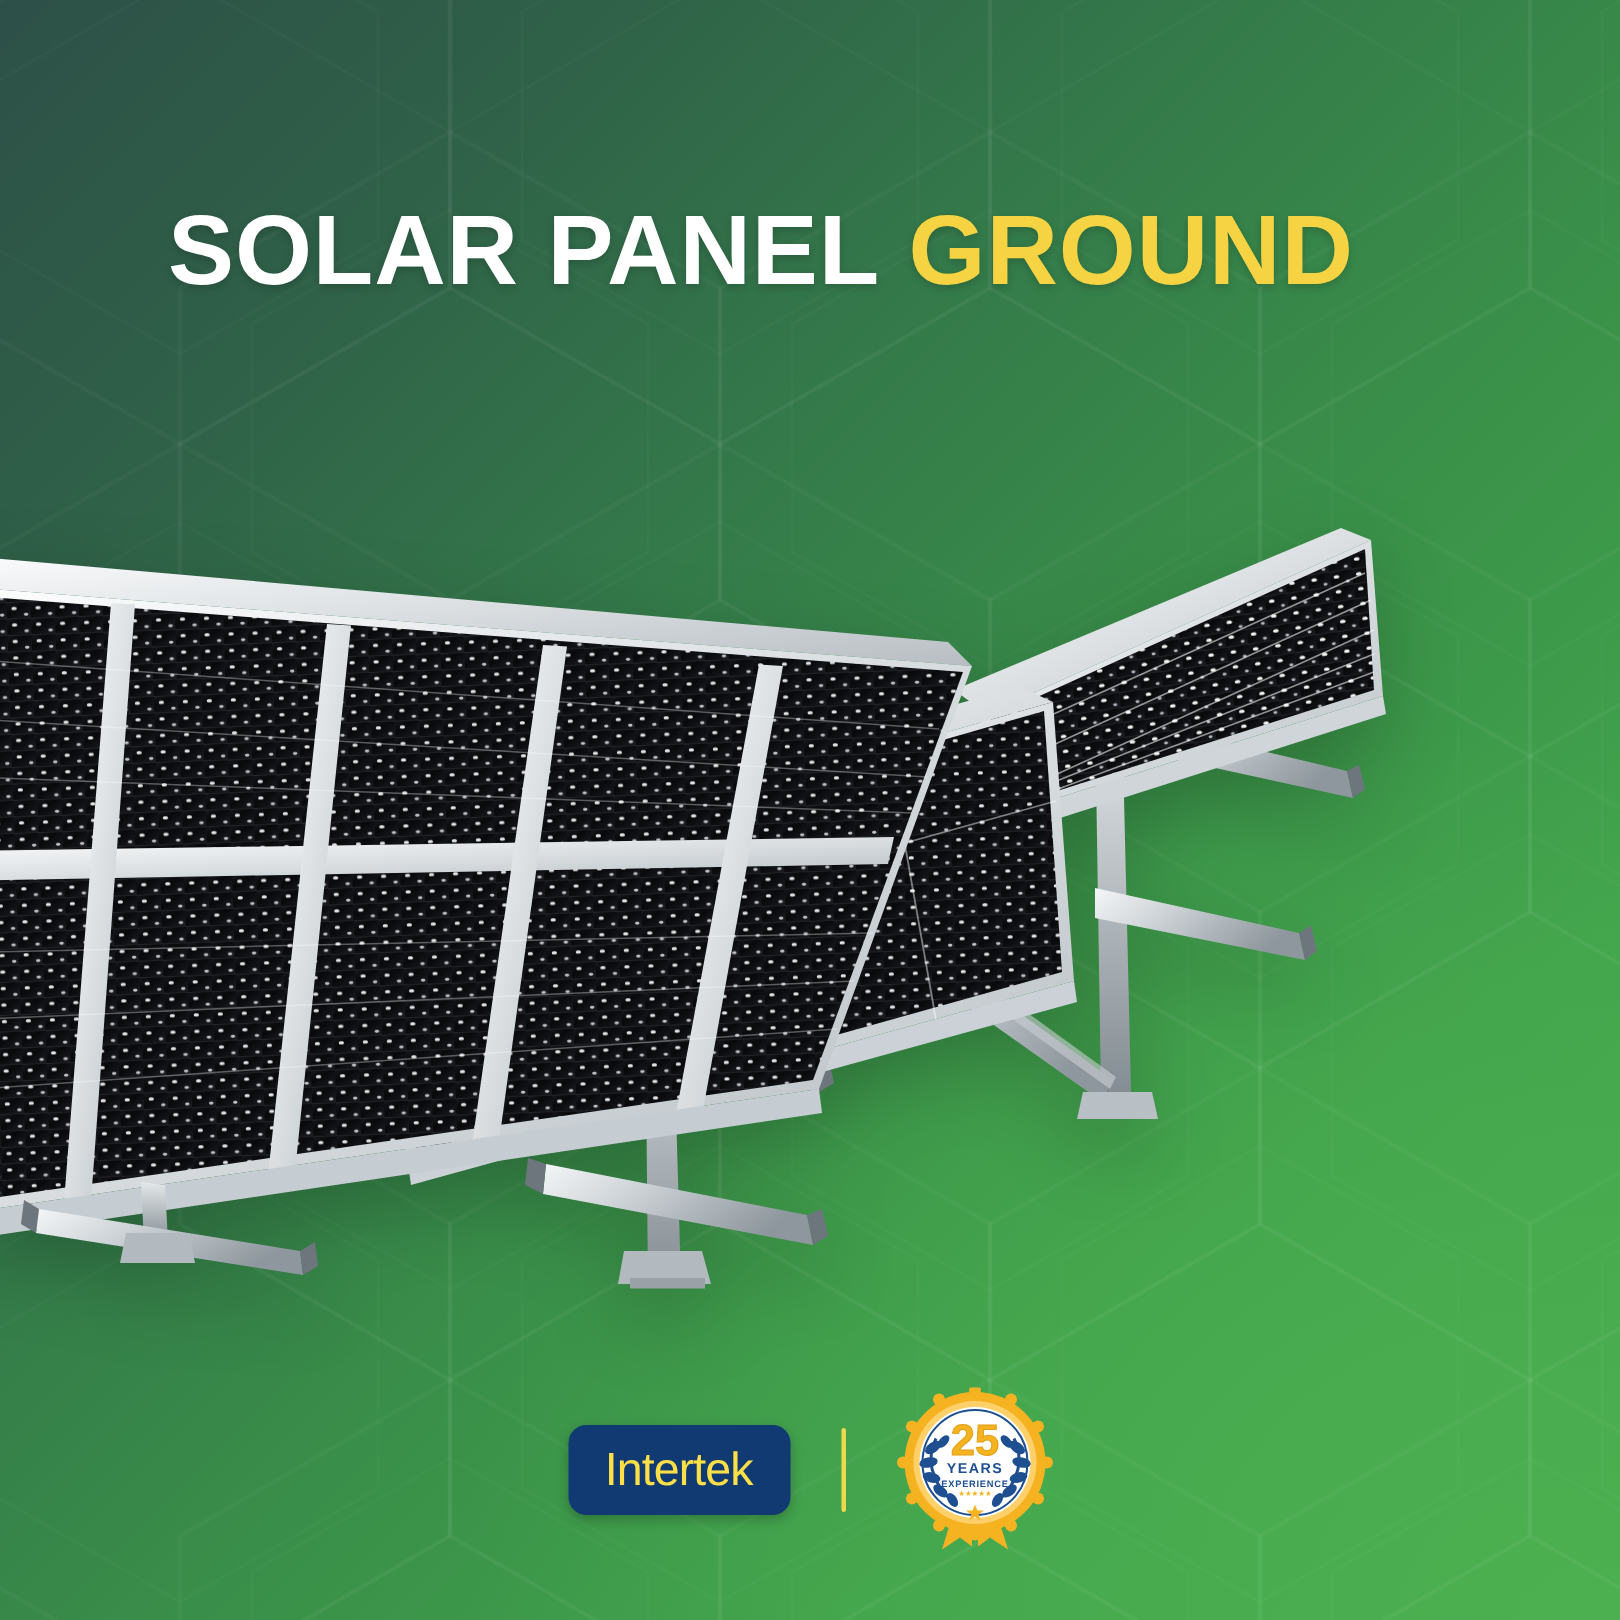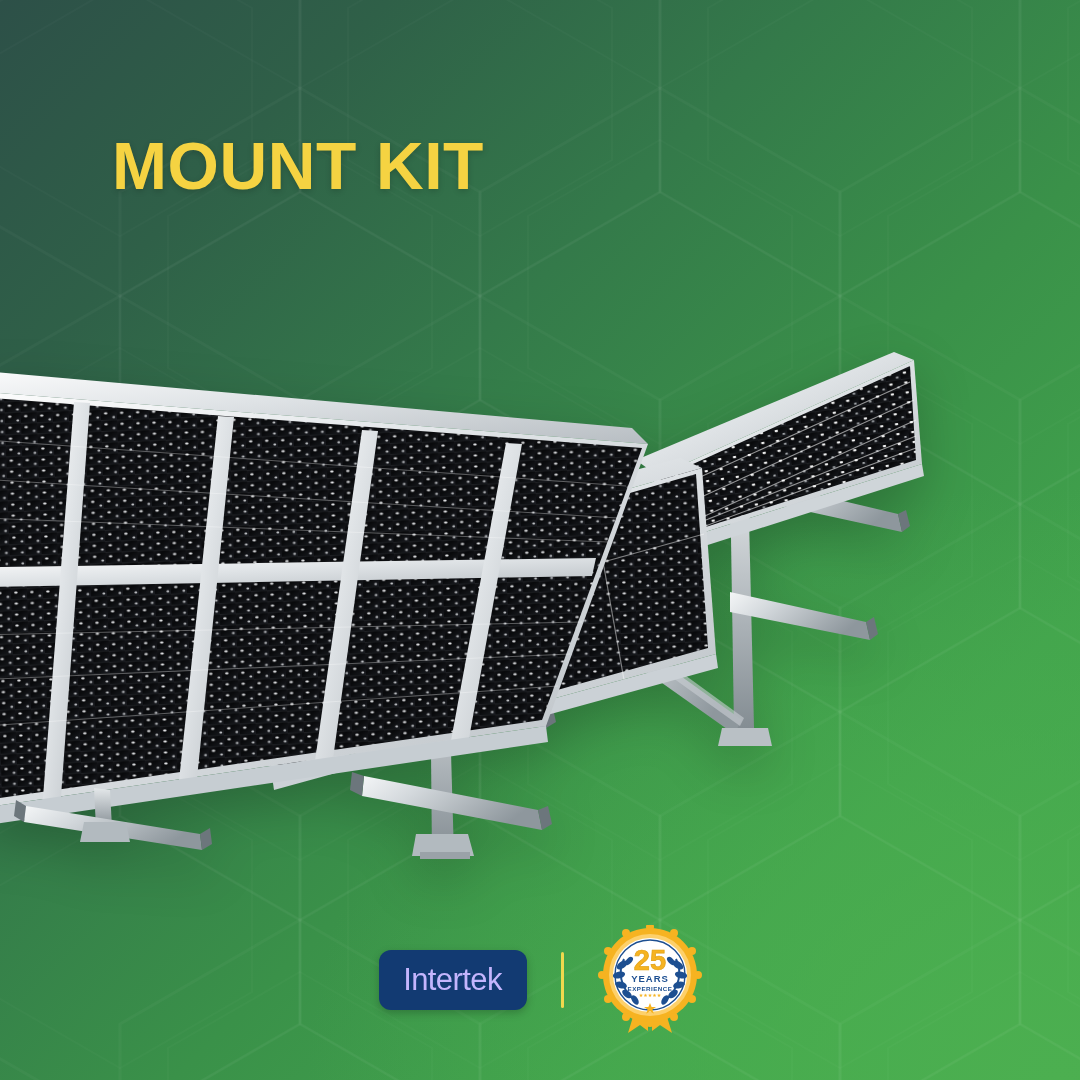--- a/index.html
+++ b/index.html
@@ -36,21 +36,21 @@
   .footer{
     position:absolute;left:0;right:0;bottom:44px;height:112px;
     display:flex;align-items:center;justify-content:center;gap:34px;
   }
   .intertek{
     width:148px;height:60px;border-radius:12px;background:#123a72;
     display:flex;align-items:center;justify-content:center;
     box-shadow:0 3px 8px rgba(0,0,0,.22);
   }
   .intertek span{
-    color:#c4b5fd;font-size:31px;font-weight:400;letter-spacing:-.6px;
+    color:#fde047;font-size:31px;font-weight:400;letter-spacing:-.6px;
     font-family:"Liberation Sans", sans-serif;
   }
   .divider{width:3px;height:56px;background:#f0d84e;border-radius:2px;}
   .badge25{width:104px;height:110px;text-align:right;}
   .badge25 svg{width:100%;height:100%;display:block;}
 </style>
 </head>
 <body>
 
 <div id="stage">
@@ -84,21 +84,23 @@
         <use href="#hexcluster" x="660" y="712"></use>
         <use href="#hexcluster" x="1020" y="712"></use>
         <use href="#hexcluster" x="120" y="920"></use>
         <use href="#hexcluster" x="480" y="920"></use>
         <use href="#hexcluster" x="840" y="920"></use>
       </g>
     </svg>
   </div>
 
   <div class="headline">
-    <span class="hl-line hl-yellow">MOUNT KIT</span>
+    <span class="hl-line">
+      <span class="hl-white">SOLAR PANEL</span><span>&nbsp;</span><span class="hl-yellow">GROUND</span>
+    </span>
   </div>
 
   <div class="product">
     <svg viewBox="0 0 960 540" aria-hidden="true">
       <defs>
         <linearGradient id="framegrad" x1="0" y1="0" x2="1" y2="1">
           <stop offset="0%" stop-color="#ffffff"></stop>
           <stop offset="45%" stop-color="#dfe3e6"></stop>
           <stop offset="100%" stop-color="#b7bdc2"></stop>
         </linearGradient>

